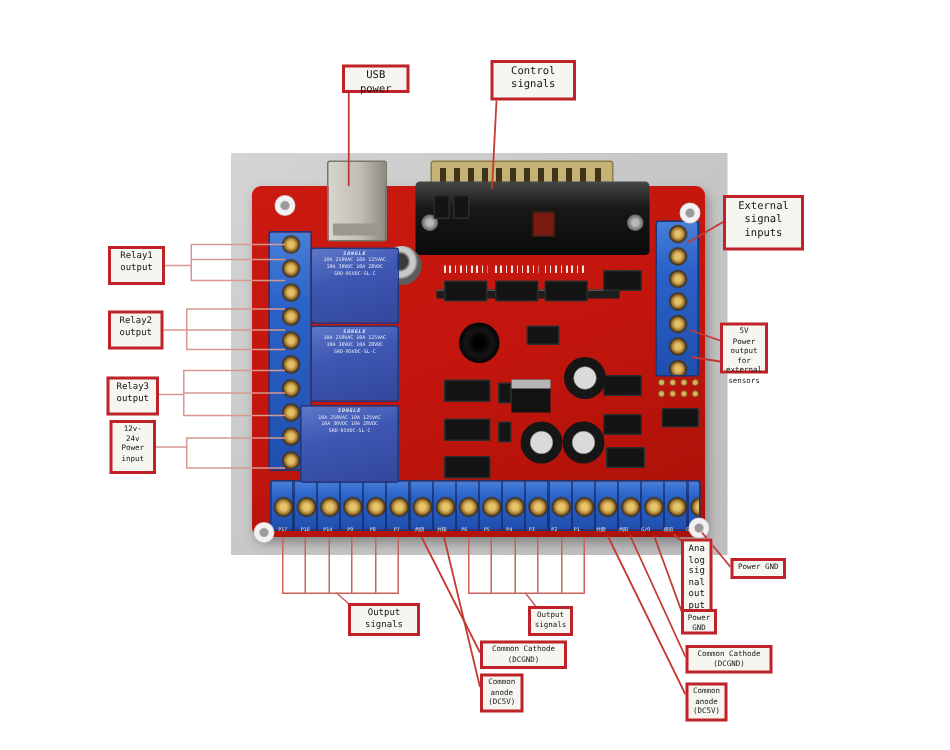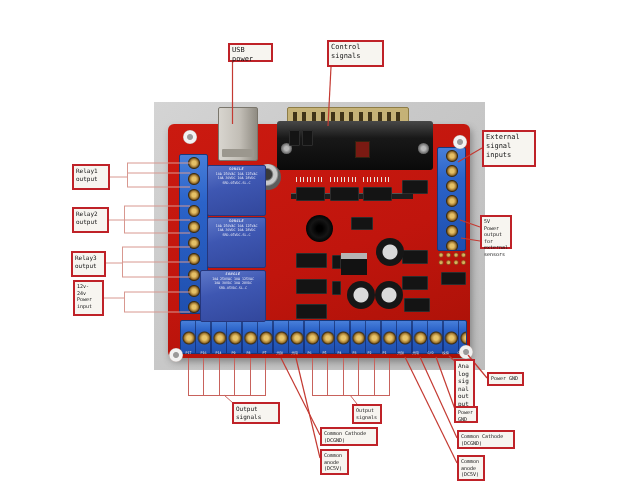--- a/index.html
+++ b/index.html
@@ -56,25 +56,25 @@
       border-top:6px solid #b5b5b5;}
   .buzz{position:absolute;left:138px;top:91px;width:27px;height:27px;border-radius:50%;z-index:5;
       background:radial-gradient(circle,#000 0 3px,#151515 9px,#060606 13px);}
   .goldgrid{position:absolute;left:269px;top:127px;width:30px;height:15px;z-index:5;
       background:radial-gradient(circle 2px at 4px 4px,#d9b25c 0 1.4px,#7a5a22 2px,transparent 2.6px);
       background-size:7.5px 7.5px;}
   .bit{position:absolute;z-index:5;}
 
   
   .co{position:absolute;background:#f7f5f0;border:2px solid #bf2228;color:#151515;z-index:30;
-      white-space:pre-line;line-height:1.25;padding:1px 2px;}
+      white-space:pre-line;line-height:1.25;padding:1px 2px;text-align:center;}
   .co.l{font-size:7px;}
   .co.m{font-size:6px;}
   .co.s{font-size:5px;line-height:1.3;}
-  .co.left{text-align:left;}
+  .co.left{text-align:center;}
   .co.wrap{white-space:normal;overflow-wrap:break-word;word-break:break-all;}
 
   .lines{position:absolute;left:0;top:0;z-index:20;}
 
   
   .termlabels{position:absolute;left:181px;top:351px;width:287px;display:flex;z-index:7;}
   .termlabels span{flex:1;text-align:center;font-size:6px;color:#f2e9df;
       transform:scale(.55);transform-origin:center top;overflow:visible;white-space:nowrap;}
 </style>
 </head>

